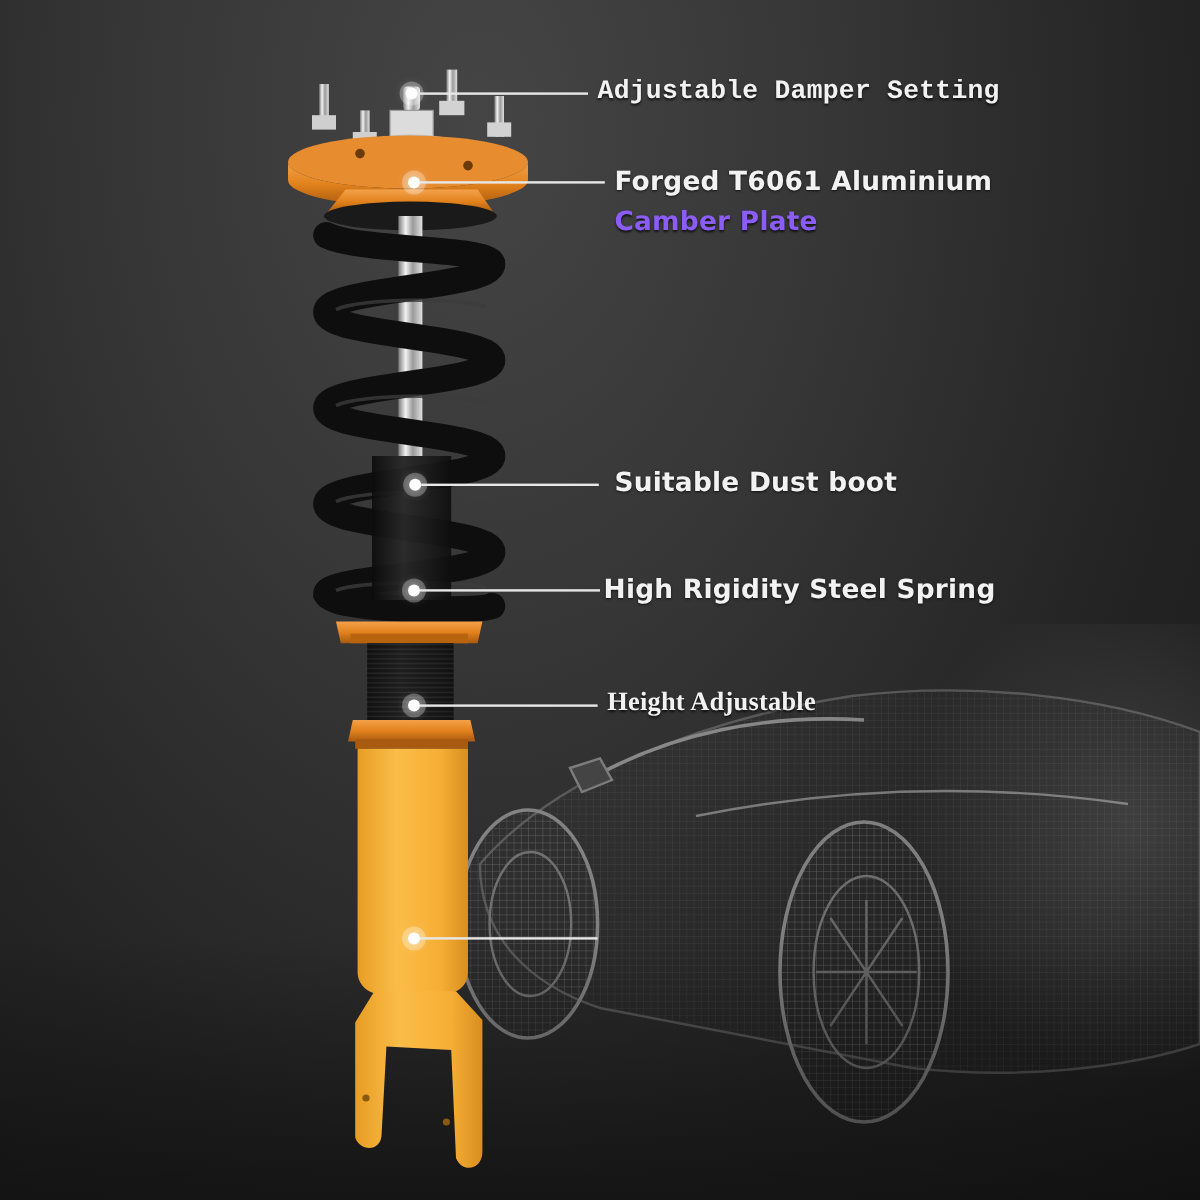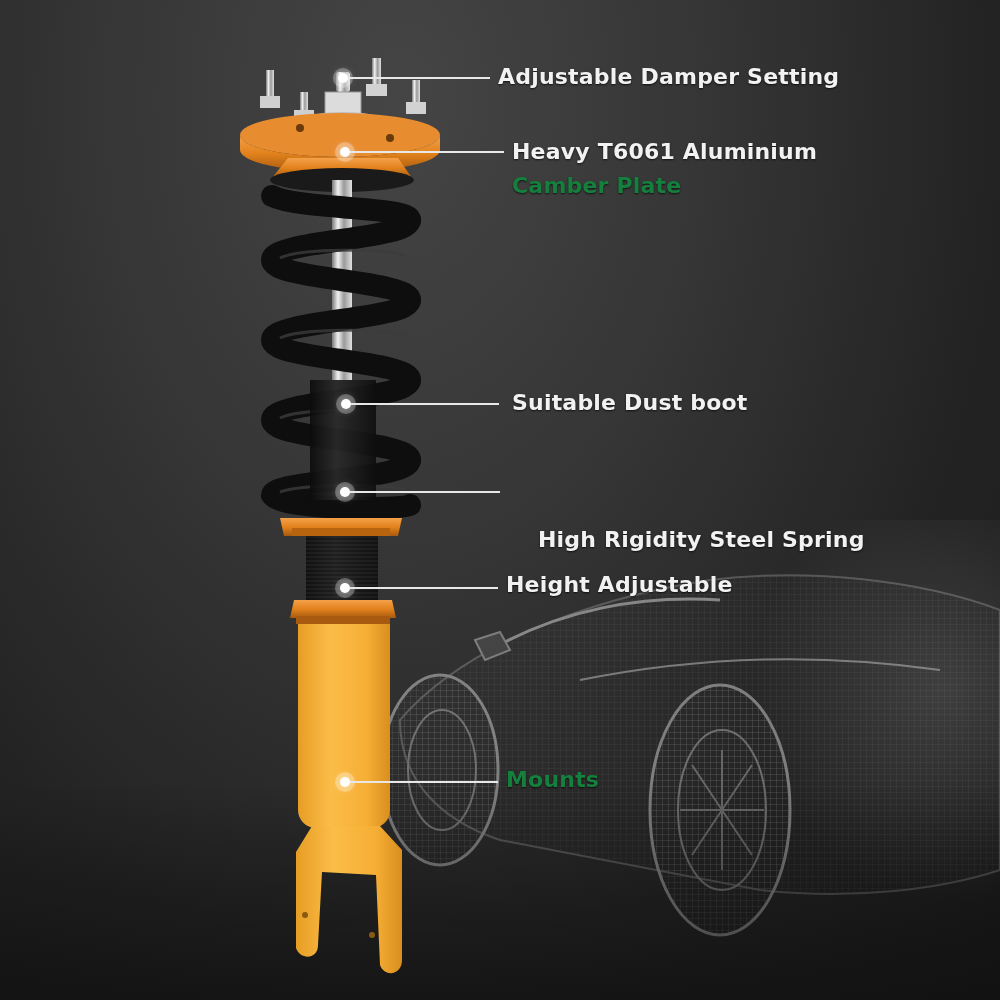--- a/index.html
+++ b/index.html
@@ -23,21 +23,21 @@
     width: 10px; height: 10px; border-radius: 50%; background: #ffffff;
     box-shadow: 0 0 0 5px rgba(255,255,255,0.28), 0 0 10px rgba(255,255,255,0.6);
     position: absolute;
   }
   .leader { position: absolute; height: 2px; background: #e8e8e8; }
   .label {
     position: absolute; color: #f2f2f2; font-size: 22px; font-weight: bold;
     letter-spacing: 0.2px; white-space: nowrap; line-height: 34px;
     text-shadow: 0 1px 2px rgba(0,0,0,0.7);
   }
-  .label .sub { display: block; color: #15803d; }
+  .label .sub { display: block; color: #8b5cf6; }
 </style>
 </head>
 <body>
 
 <div class="stage">
 
   <svg class="car" viewBox="0 0 620 420">
     <defs>
       <pattern id="mesh" width="6" height="6" patternUnits="userSpaceOnUse">
         <path d="M0 0 L6 0 M0 0 L0 6" stroke="#9a9a9a" stroke-width="0.5" fill="none"></path>
@@ -142,58 +142,57 @@
     <path d="M298 624 L390 624 L390 810 C390 822 380 828 372 828 L316 828 C306 828 298 820 298 810 Z" fill="url(#yellow)"></path>
 
     <path d="M312 826 L380 826 L402 850 L402 960 C402 975 385 978 380 965 L376 875 L322 872 L318 945 C318 960 300 960 296 948 L296 852 Z" fill="url(#yellow)"></path>
     <circle cx="305" cy="915" r="3" fill="#8a5a10"></circle>
     <circle cx="372" cy="935" r="3" fill="#8a5a10"></circle>
   </svg>
 
   <div>
     <div class="dot" style="left:338px; top:73px;"></div>
     <div class="leader" style="left:348px; top:77px; width:142px;"></div>
-    <div class="label" style="left:498px; top:60px;">
+    <div class="label" style="left:498px; top:60px;font-family:Liberation Mono, monospace;">
       <span>Adjustable Damper Setting</span>
     </div>
   </div>
 
   <div>
     <div class="dot" style="left:340px; top:147px;"></div>
     <div class="leader" style="left:350px; top:151px; width:154px;"></div>
     <div class="label" style="left:512px; top:135px;">
-      <span>Heavy T6061 Aluminium</span>
+      <span>Forged T6061 Aluminium</span>
       <span class="sub">Camber Plate</span>
     </div>
   </div>
 
   <div>
     <div class="dot" style="left:341px; top:399px;"></div>
     <div class="leader" style="left:351px; top:403px; width:148px;"></div>
     <div class="label" style="left:512px; top:386px;">
       <span>Suitable Dust boot</span>
     </div>
   </div>
 
   <div>
     <div class="dot" style="left:340px; top:487px;"></div>
     <div class="leader" style="left:350px; top:491px; width:150px;"></div>
-    <div class="label" style="left:538px; top:475px;margin-top:48px;">
+    <div class="label" style="left:503px; top:475px;">
       <span>High Rigidity Steel Spring</span>
     </div>
   </div>
 
   <div>
     <div class="dot" style="left:340px; top:583px;"></div>
     <div class="leader" style="left:350px; top:587px; width:148px;"></div>
-    <div class="label" style="left:506px; top:568px;">
+    <div class="label" style="left:506px; top:568px;font-family:Liberation Serif, serif;">
       <span>Height Adjustable</span>
     </div>
   </div>
 
   <div>
     <div class="dot" style="left:340px; top:777px;"></div>
     <div class="leader" style="left:350px; top:781px; width:148px;"></div>
     <div class="label" style="left:506px; top:763px;">
-      <span class="sub">Mounts</span>
     </div>
   </div>
 </div>
 
 </body></html>

